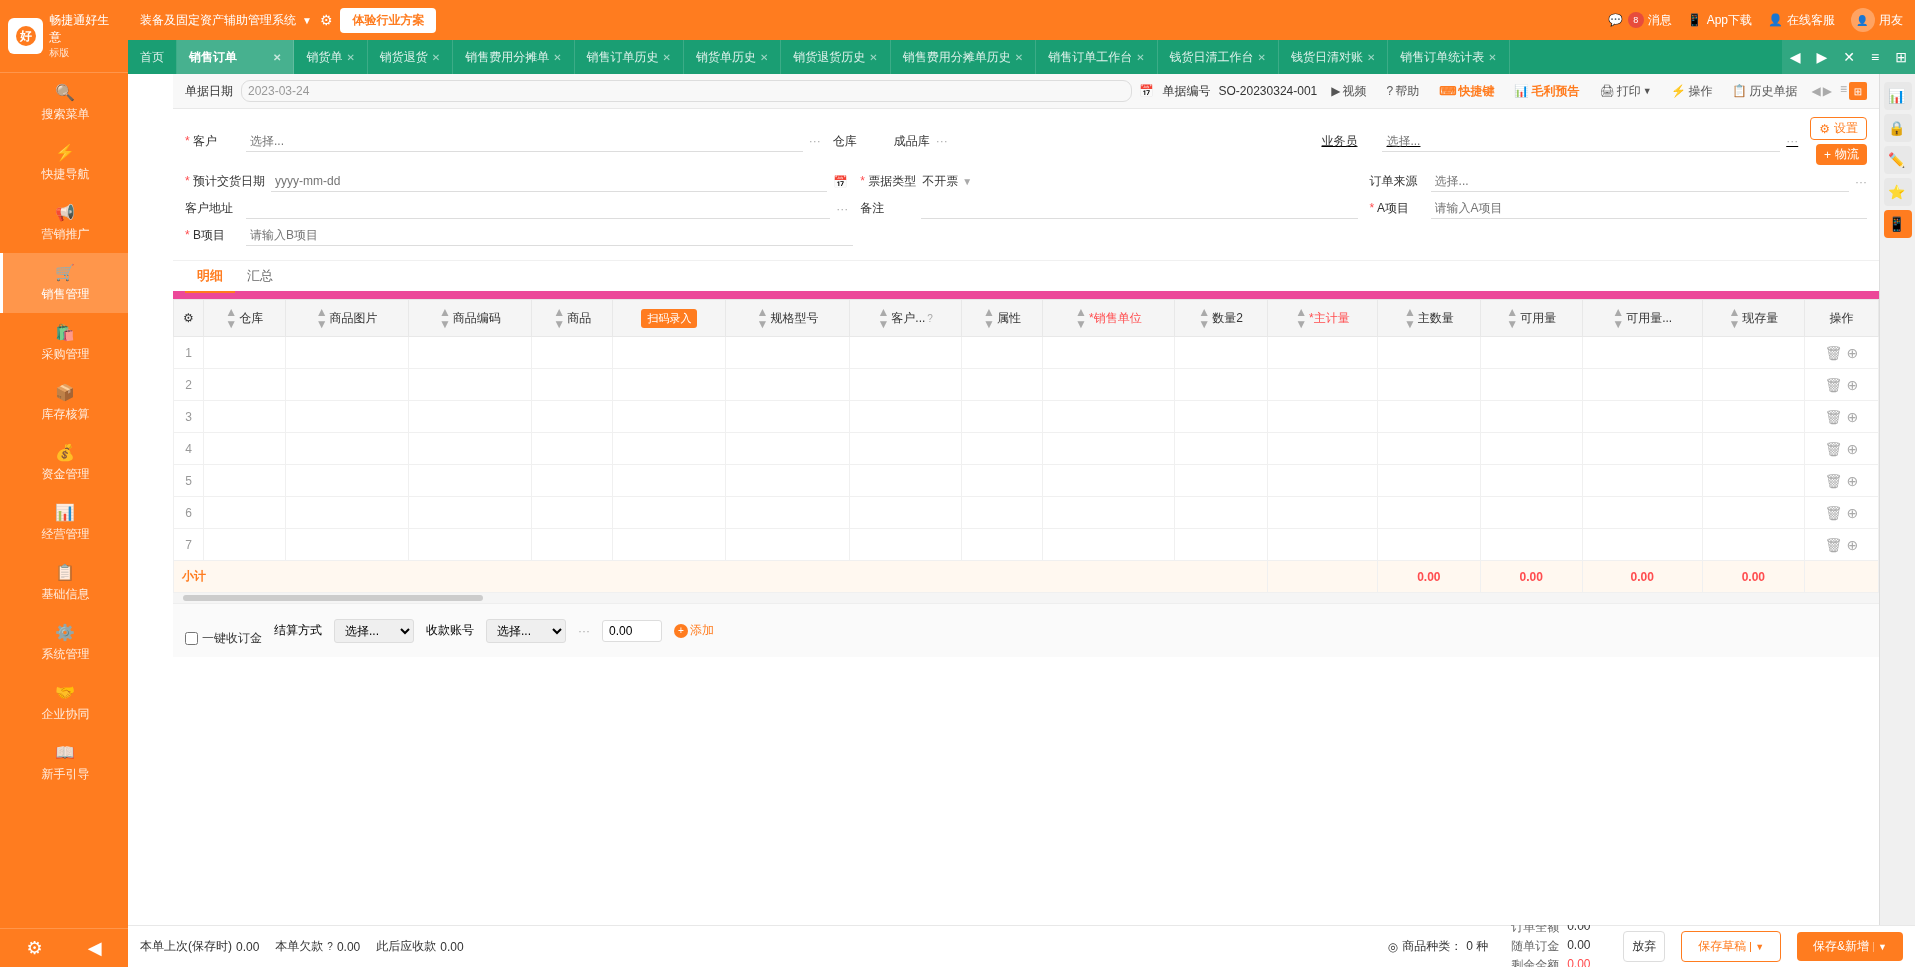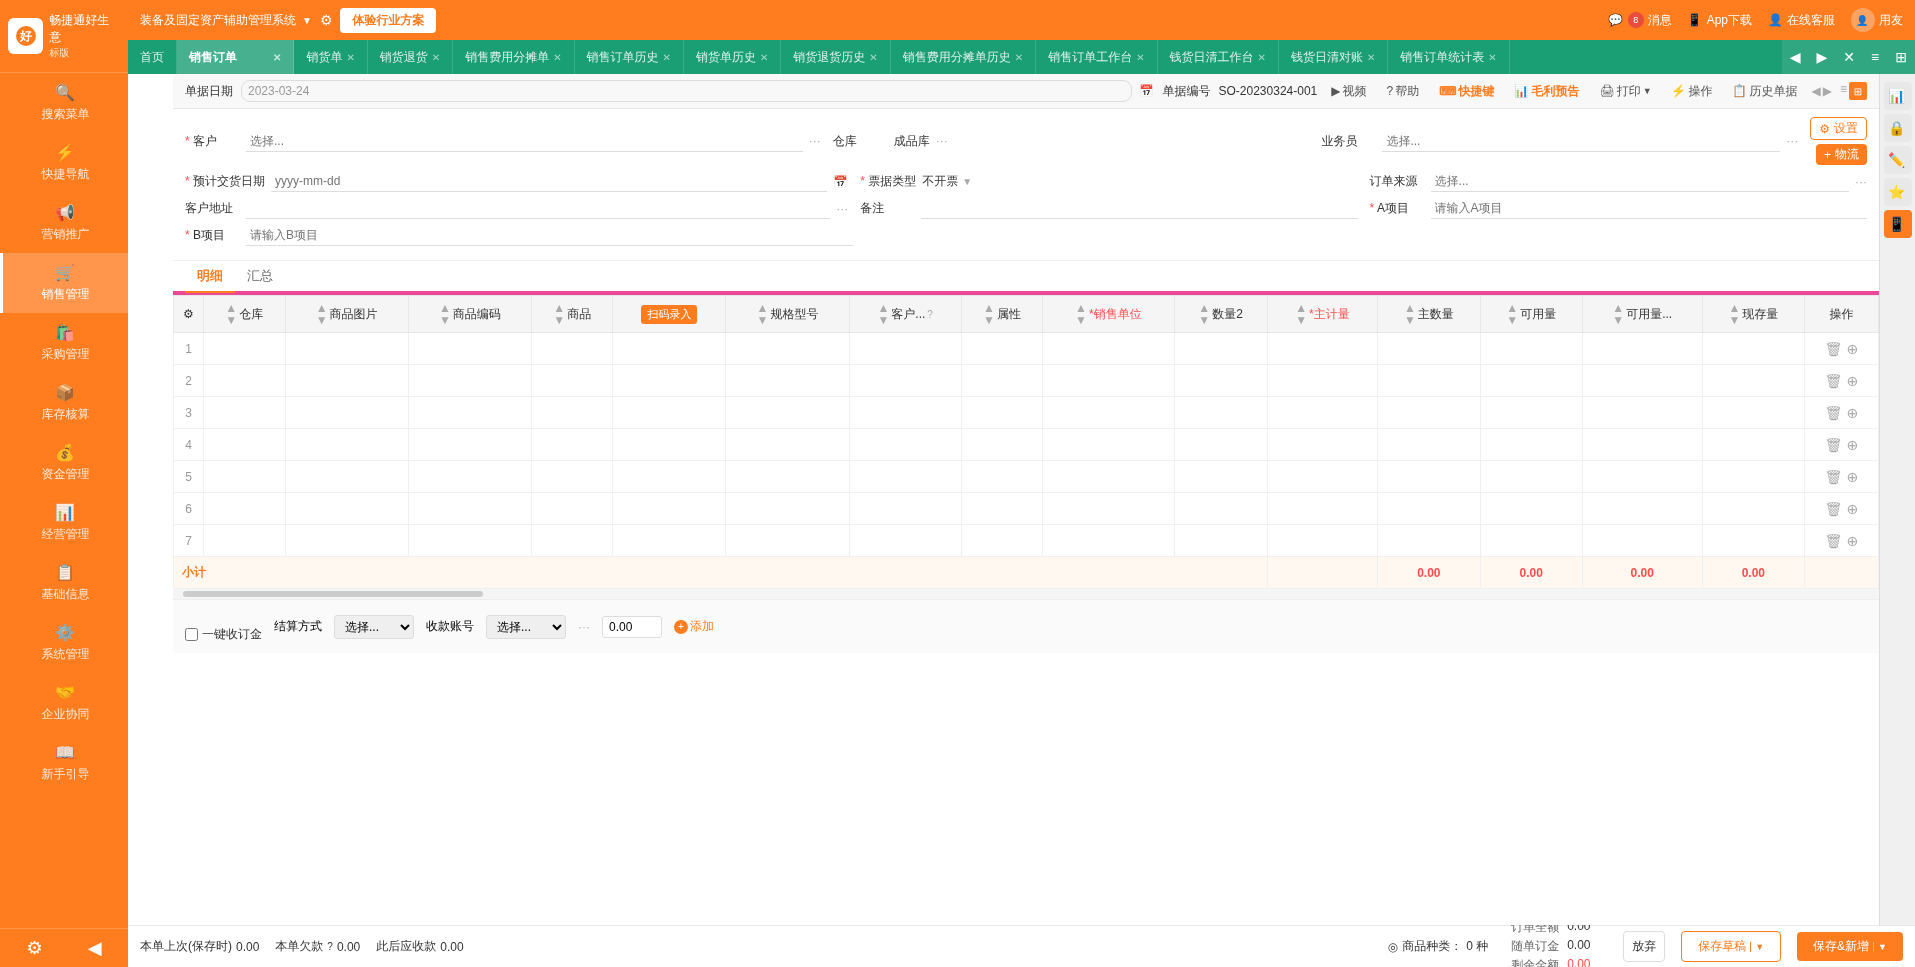--- a/index.html
+++ b/index.html
@@ -277,21 +277,21 @@
       align-items: center;
       gap: 4px;
     }
     .field-select-val { color: #333; }
     .field-select-arrow { color: #aaa; font-size: 10px; }
 
     
     .inner-tabs {
       display: flex;
       align-items: center;
-      border-bottom: 4px solid #ec4899;
+      border-bottom: 8px solid #ec4899;
       padding: 0 12px;
       background: white;
     }
     .inner-tab {
       padding: 6px 12px;
       cursor: pointer;
       color: #666;
       font-size: 13px;
       border-bottom: 2px solid transparent;
       margin-bottom: -2px;
@@ -679,21 +679,21 @@
           <div class="form-field" style="flex:2;">
             <span class="field-label required">客户</span>
             <input type="text" class="field-input" placeholder="选择..." style="">
             <span class="field-more">···</span>
           </div>
           <div class="form-field" style="flex:1.5;">
             <span class="field-label">仓库</span>
             <span class="field-select-val">成品库</span>
             <span class="field-more">···</span>
           </div>
-          <div class="form-field" style="flex:1.5;">
+          <div class="form-field" style="flex:1.5;text-decoration:underline;">
             <span class="field-label">业务员</span>
             <input type="text" class="field-input" placeholder="选择..." style="">
             <span class="field-more">···</span>
           </div>
           <div style="display:flex;flex-direction:column;gap:4px;align-items:flex-end;">
             <button class="btn-save-draft" style="font-size:11px;padding:2px 8px;">
               <span>⚙</span>
               <span>设置</span>
             </button>
             <button class="btn-save-new" style="font-size:11px;padding:2px 8px;">

